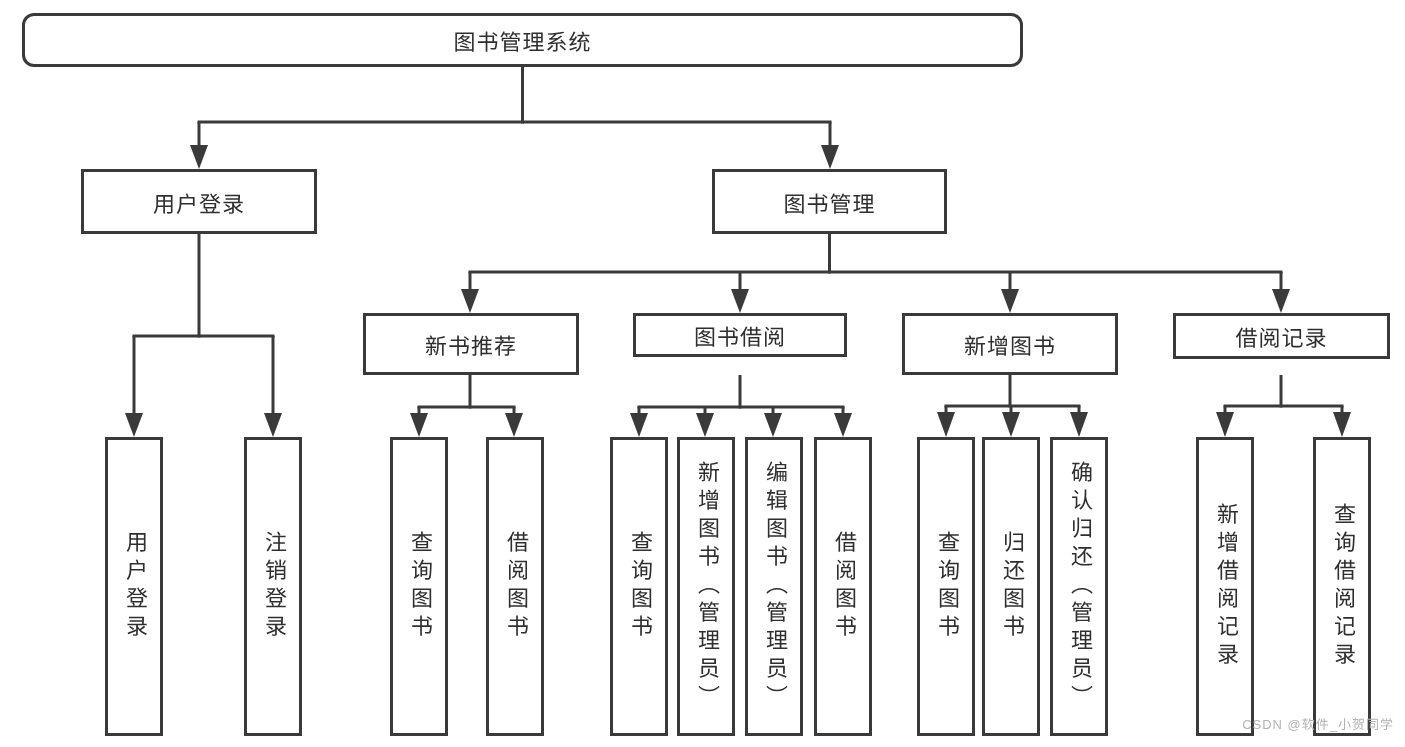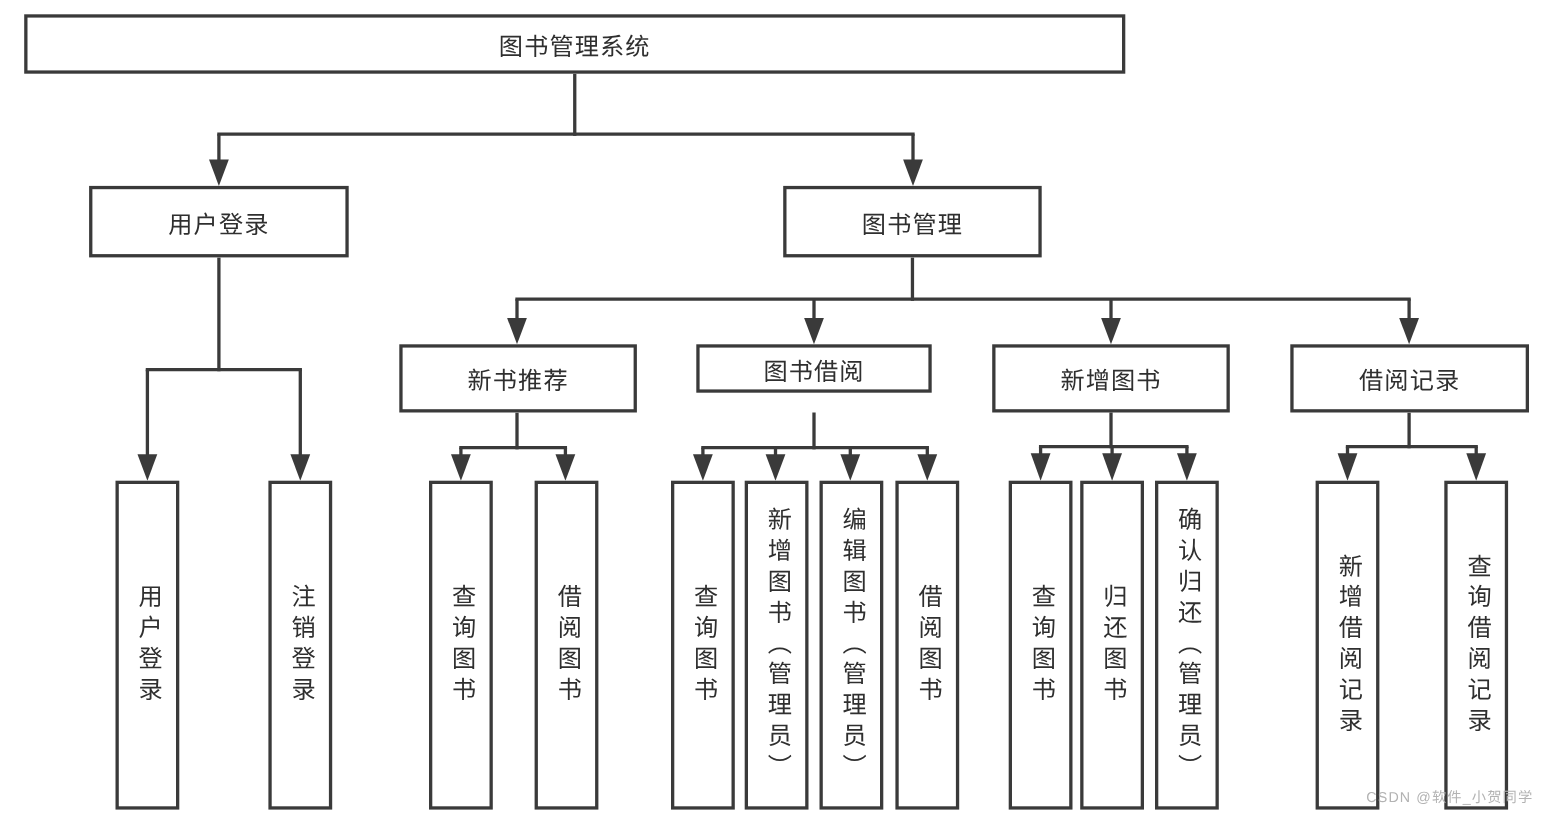--- a/index.html
+++ b/index.html
@@ -31,27 +31,27 @@
   .node { font-size: 22px; letter-spacing: 1px; }
   .vnode { font-size: 22px; }
   .vnode .vlabel {
     writing-mode: vertical-rl;
     text-orientation: mixed;
     letter-spacing: 6px;
     line-height: 1;
     white-space: nowrap;
   }
   
-  .n-root   { left:  22px; top:  13px; width: 1001px; height: 54px; }
+  .n-root   { left:  22px; top:  13px; width: 1001px; height: 54px; border-radius: 12px; }
   .n-login  { left:  81px; top: 169px; width: 236px; height: 65px; }
   .n-mgmt   { left: 712px; top: 169px; width: 235px; height: 65px; }
   .n-rec    { left: 363px; top: 313px; width: 216px; height: 62px; }
   .n-borrow { left: 633px; top: 313px; width: 214px; height: 44px; }
   .n-cur    { left: 902px; top: 313px; width: 216px; height: 62px; }
-  .n-recs   { left:1173px; top: 313px; width: 217px; height: 62px; }
+  .n-recs   { left:1173px; top: 313px; width: 217px; height: 46px; }
   .v { top: 437px; width: 58px; height: 299px; }
   .v-a1 { left: 105px; }  .v-a2 { left: 244px; }
   .v-b1 { left: 390px; }  .v-b2 { left: 486px; }
   .v-c1 { left: 610px; }  .v-c2 { left: 677px; }
   .v-c3 { left: 745px; }  .v-c4 { left: 814px; }
   .v-d1 { left: 917px; }  .v-d2 { left: 982px; }  .v-d3 { left: 1050px; }
   .v-e1 { left:1196px; }  .v-e2 { left:1313px; }
   #watermark {
     position: absolute;
     right: 11px; top: 714px;

